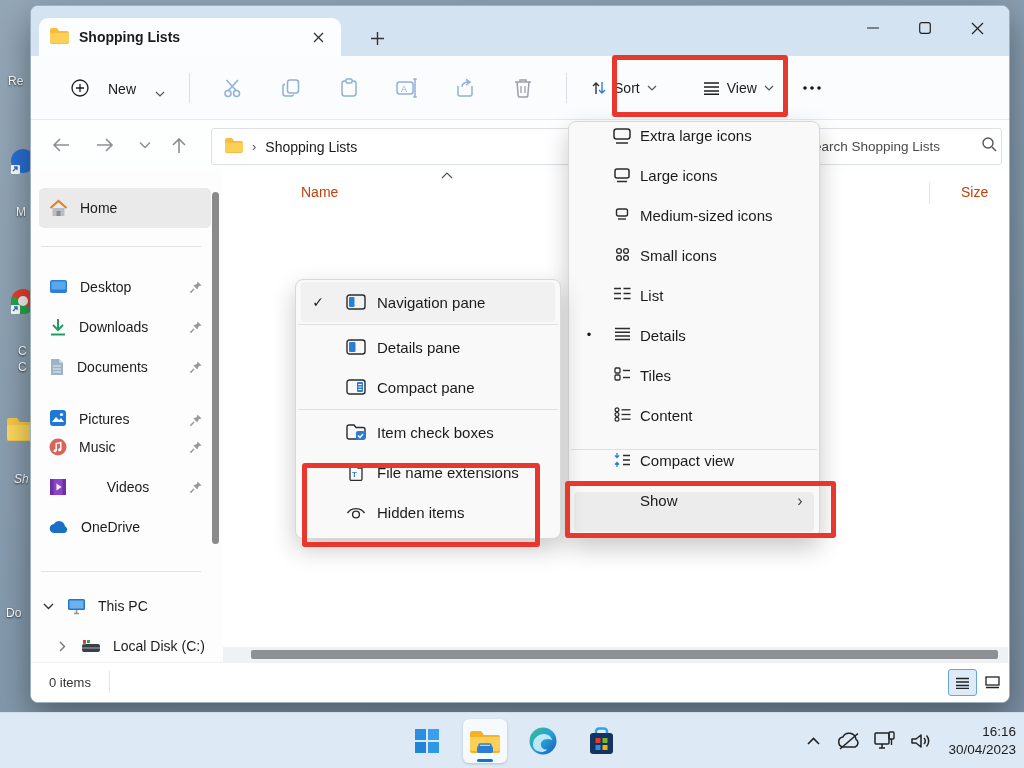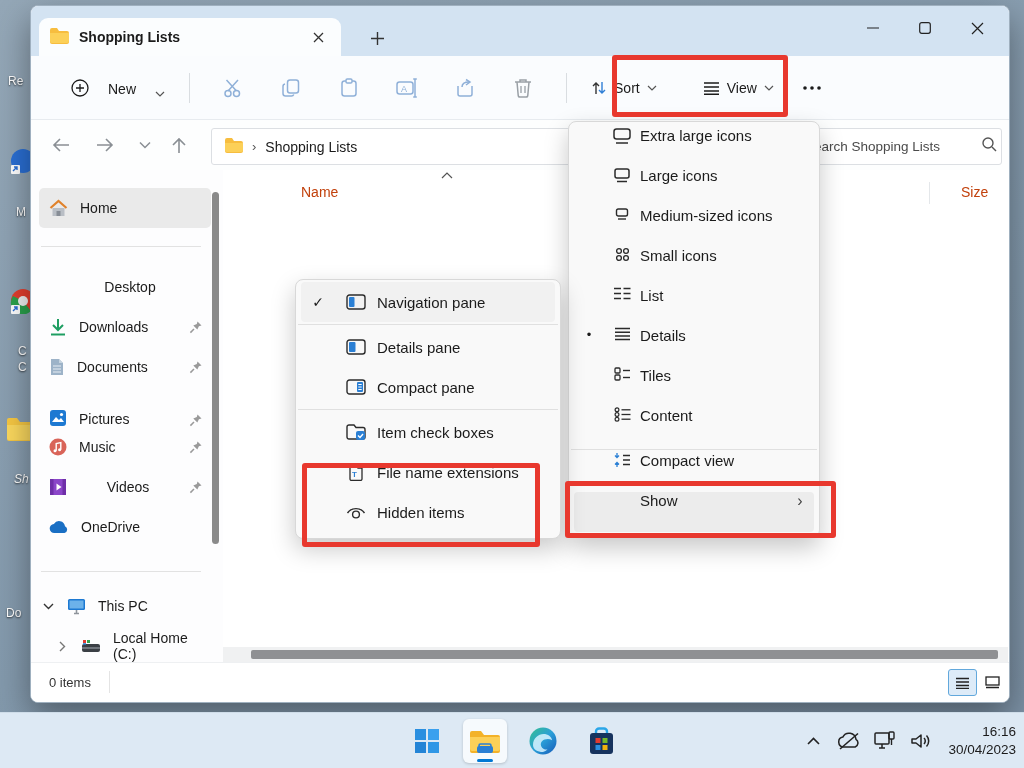--- a/index.html
+++ b/index.html
@@ -327,21 +327,21 @@
       <div class="sb-item selected" style="top:18px;">
         <svg width="19" height="18">
             <path d="M1.5 9L9.5 2l8 7" fill="none" stroke="#e0822c" stroke-width="2.2"></path>
             <path d="M3.5 9v8h12V9" fill="#b9bec5"></path>
             <rect x="7.5" y="12" width="4" height="5" fill="#878d96"></rect>
           </svg>
         <span class="sb-label">Home</span>
       </div>
       <div class="sb-sep" style="top:76px;"></div>
 
-      <div class="sb-item" style="top:97px;flex-direction:column;">
+      <div class="sb-item" style="top:97px;">
         <svg width="19" height="16">
             <rect x="1" y="1" width="17" height="13" rx="2" fill="#2c7fd8"></rect>
             <rect x="2.5" y="2.5" width="14" height="8" fill="#5aa7ee"></rect>
           </svg>
         <span class="sb-label">Desktop</span>
         <svg class="sb-pin" width="14" height="14">
             <path d="M8.5 1.5l4 4-2.6.7-1.6 3.4-4-4 3.5-1.5z" fill="#9a9a9a"></path>
             <path d="M5 9l-3.6 3.6" stroke="#9a9a9a" stroke-width="1.5"></path>
           </svg>
       </div>
@@ -433,21 +433,21 @@
               <path d="M1 1l4.5 4.5L1 10" fill="none" stroke="#777" stroke-width="1.4"></path>
             </svg>
         </span>
         <svg width="20" height="14">
             <rect x="1" y="5" width="18" height="8" rx="2" fill="#3a3f45"></rect>
             <rect x="1" y="8" width="18" height="2" fill="#70767d"></rect>
             <rect x="2" y="1" width="3" height="3" fill="#e03b2f"></rect>
             <rect x="6" y="1" width="3" height="3" fill="#33a24f"></rect>
             <rect x="2" y="4.2" width="3" height="1.5" fill="#2a7fd4"></rect>
           </svg>
-        <span class="sb-label">Local Home (C:)</span>
+        <span class="sb-label">Local Disk (C:)</span>
       </div>
       <div class="sb-scroll"></div>
     </div>
 
     <div class="content">
       <div class="hscroll-track">
         <div class="hscroll-thumb"></div>
       </div>
     </div>
 

